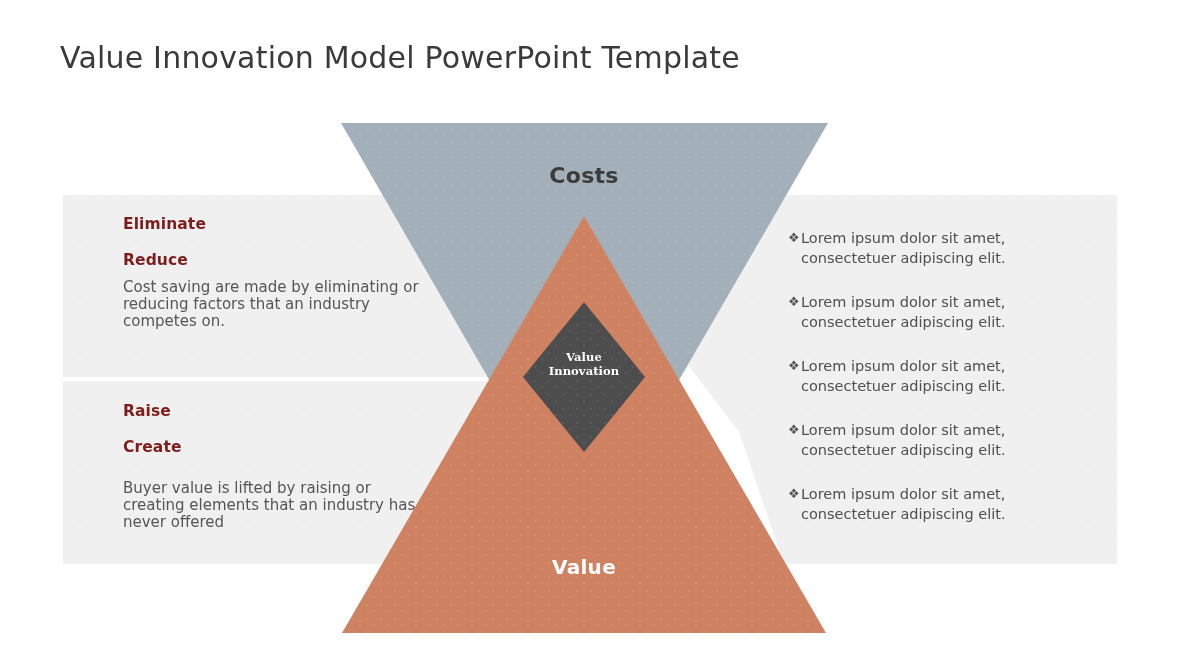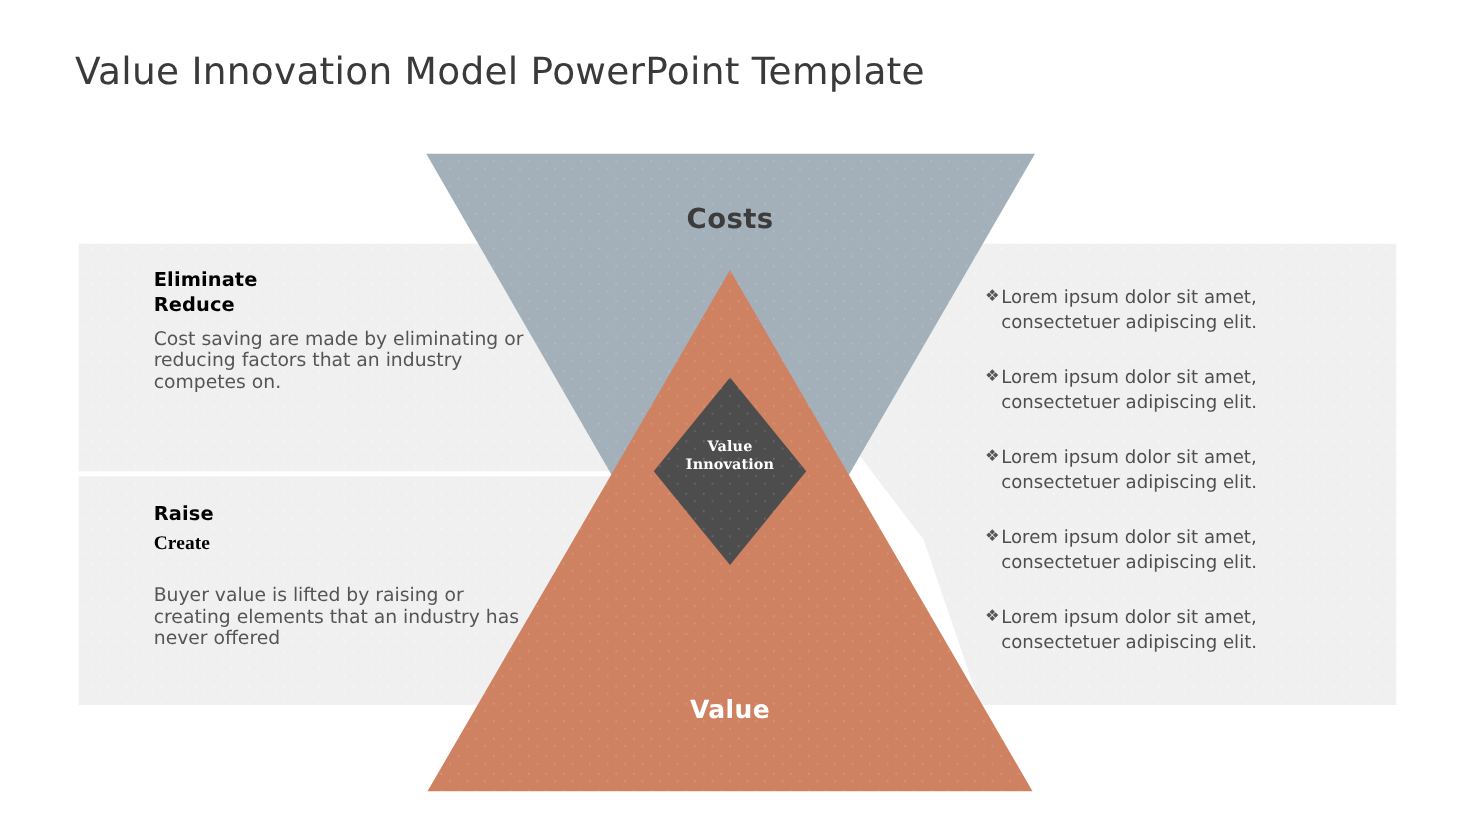--- a/index.html
+++ b/index.html
@@ -40,37 +40,37 @@
   }
 
   
   .panel-text {
     position: absolute;
     color: #4a4a4a;
   }
   .blk-head {
     font-size: 15.5px;
     font-weight: bold;
-    color: #000000;
+    color: #7f1d1d;
     line-height: 20px;
     letter-spacing: 0.1px;
   }
   .blk-body {
     font-size: 15px;
     line-height: 17px;
     color: #555555;
     font-weight: 400;
   }
 
   #left-upper { left: 123px; top: 214px; width: 300px; }
-  #left-upper .h2 { margin-top: 0; }
+  #left-upper .h2 { margin-top: 16px; }
   #left-upper .blk-body { margin-top: 9px; }
 
   #left-lower { left: 123px; top: 401px; width: 300px; }
-  #left-lower .h2 { margin-top: 4px; font-family: Liberation Serif, serif; }
+  #left-lower .h2 { margin-top: 16px; }
   #left-lower .blk-body { margin-top: 23px; }
 
   #bullets {
     position: absolute;
     left: 788px;
     top: 228px;
     width: 290px;
   }
   .bullet {
     display: flex;

